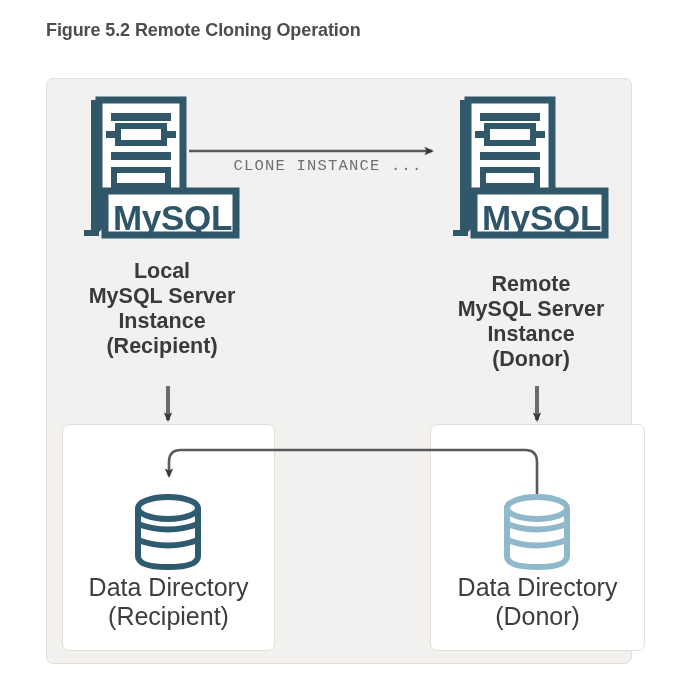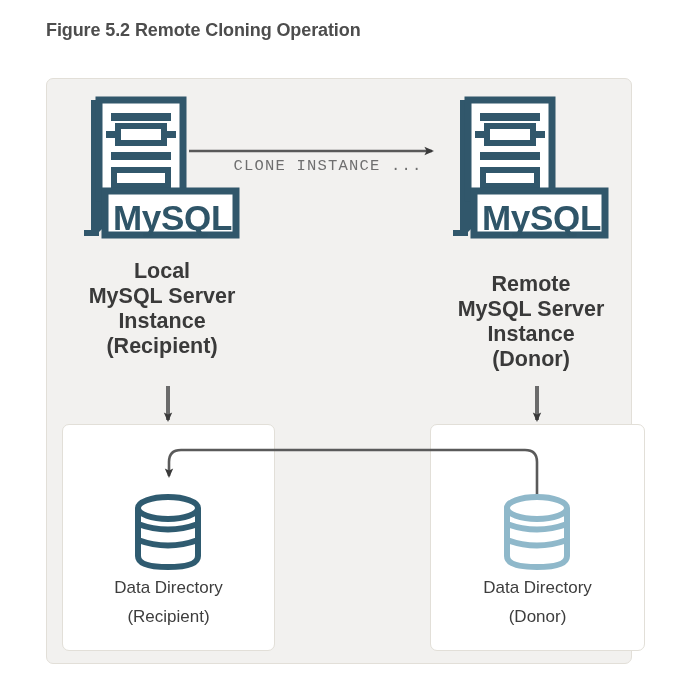--- a/index.html
+++ b/index.html
@@ -71,21 +71,21 @@
     border: 1px solid #e2dfd8;
     border-radius: 7px;
     box-sizing: border-box;
   }
   #datadir-box-recipient { left: 62px;  top: 424px; width: 213px; height: 227px; }
   #datadir-box-donor     { left: 430px; top: 424px; width: 215px; height: 227px; }
 
   .datadir-caption {
     position: absolute;
     text-align: center;
-    font-size: 17px;
+    font-size: 25px;
     line-height: 29px;
     color: #3d3d3d;
     white-space: pre-line;
   }
   #datadir-caption-recipient { left: 62px;  top: 573px; width: 213px; }
   #datadir-caption-donor     { left: 430px; top: 573px; width: 215px; }
 
   
   #clone-command-label {
     position: absolute;

